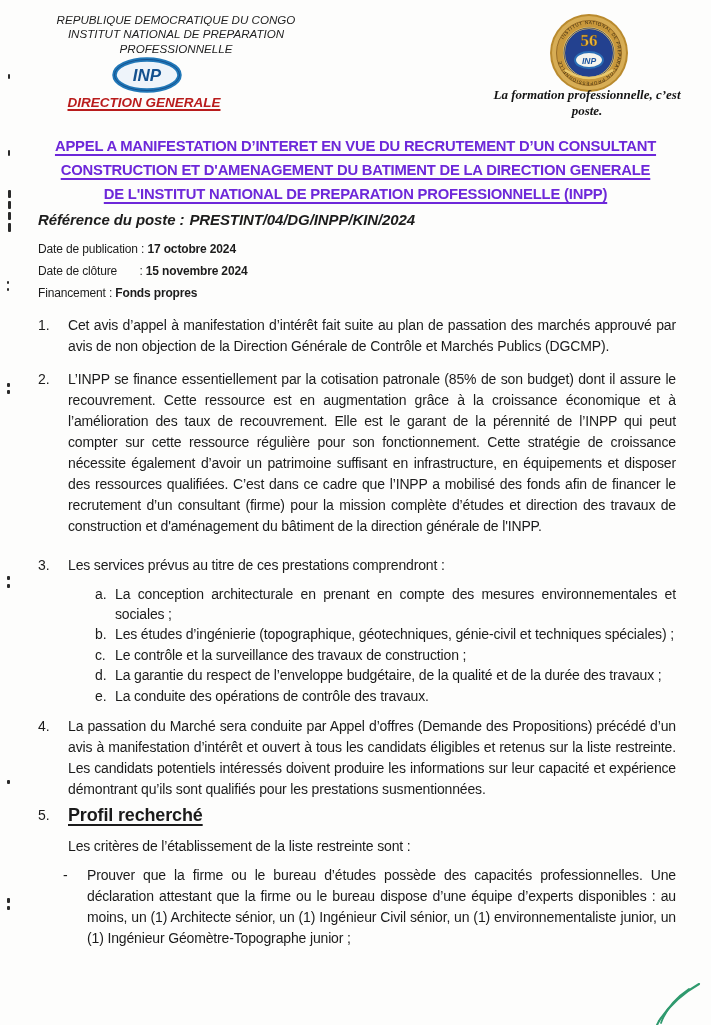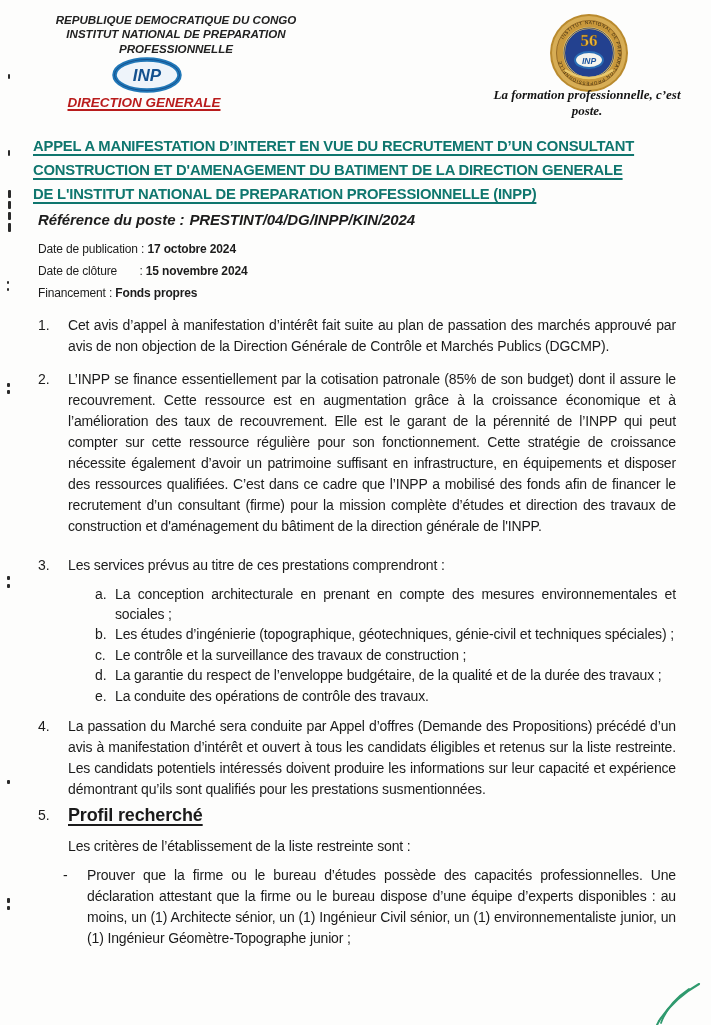--- a/index.html
+++ b/index.html
@@ -5,31 +5,31 @@
   * { margin:0; padding:0; box-sizing:border-box; }
   body { background:#e8e8e8; }
   .page {
     position:relative; width:711px; height:1025px; margin:0 auto;
     background:#fdfdfc; color:#1c1c1c; overflow:hidden;
     font-family:"Liberation Sans","DejaVu Sans",sans-serif;
   }
   
   .doc-header { position:relative; height:122px; }
   .org-block { position:absolute; left:30px; top:13px; width:292px; text-align:center;
-    font-weight:bold; font-style:italic; font-size:11.6px; line-height:14.4px; letter-spacing:0; color:#222; }
+    font-weight:normal; font-style:italic; font-size:11.6px; line-height:14.4px; letter-spacing:0; color:#222; }
   .inp-logo { position:absolute; left:112px; top:56px; }
   .direction { position:absolute; left:32px; top:95px; width:224px; text-align:center;
     font-weight:bold; font-style:italic; font-size:13.5px; color:#b91c1c; }
   .direction .ul { text-decoration:underline; text-underline-offset:2px; text-decoration-thickness:1.5px; }
   .seal { position:absolute; left:549px; top:13px; }
   .tagline { position:absolute; left:478px; top:87px; width:218px; text-align:center;
     font-family:"Liberation Serif","DejaVu Serif",serif; font-weight:bold; font-style:italic; font-size:13px; color:#141414; }
   
-  .title { margin:12px 33px 0 33px; font-weight:bold; font-size:14.8px;
-    line-height:24px; letter-spacing:-0.2px; color:#0f766e; }
+  .title { margin:12px 33px 0 33px; text-align:center; font-weight:bold; font-size:14.8px;
+    line-height:24px; letter-spacing:-0.2px; color:#6d28d9; }
   .title .ul { text-decoration:underline; text-decoration-thickness:1.8px; text-underline-offset:3px; }
   .reference { margin:4px 0 0 38px; font-weight:bold; font-size:15px; line-height:20px; letter-spacing:-0.1px;font-style:italic; }
   .reference .val { margin-left:5px; }
   .meta { margin:9px 0 0 38px; font-size:12px; line-height:21.8px; letter-spacing:-0.15px; }
   .meta-label { white-space:pre-wrap; }
   .meta-value { font-weight:bold; }
   
   .items { margin:11px 35px 0 38px; font-size:14px; line-height:21px; letter-spacing:-0.15px; color:#1b1b1b; }
   .item { display:flex; }
   .item-num { width:30px; flex:0 0 30px; }

